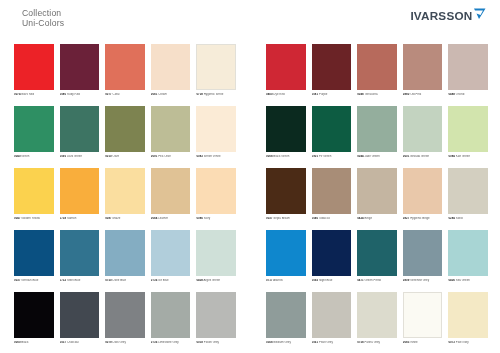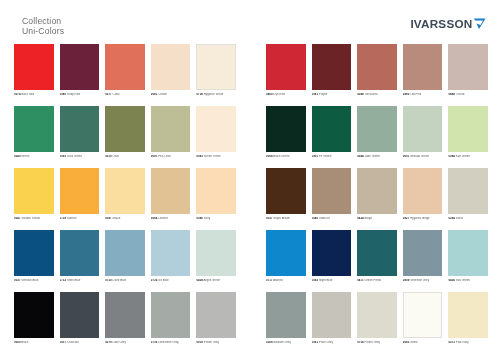--- a/index.html
+++ b/index.html
@@ -12,21 +12,21 @@
     height: 353px;
     overflow: hidden;
     font-family: "Liberation Sans", sans-serif;
     color: #3a3a3a;
     position: relative;
   }
 
   
   .header {
     position: absolute;
-    top: 8px;
+    top: 0;
     left: 0;
     width: 500px;
     height: 44px;
   }
   .title-block {
     position: absolute;
     left: 22px;
     top: 8px;
     line-height: 1.22;
   }
@@ -35,21 +35,21 @@
     color: #6f6f6f;
     letter-spacing: 0.15px;
     white-space: nowrap;
   }
 
   .logo {
     position: absolute;
     right: 14px;
     top: 11px;
     display: flex;
-    align-items: flex-end;
+    align-items: center;
   }
   .logo-word {
     font-size: 11.5px;
     font-weight: bold;
     letter-spacing: 0.2px;
     color: #3f4a57;
     font-family: "Liberation Sans", sans-serif;
     line-height: 1;
     transform: scaleX(1.02);
   }

